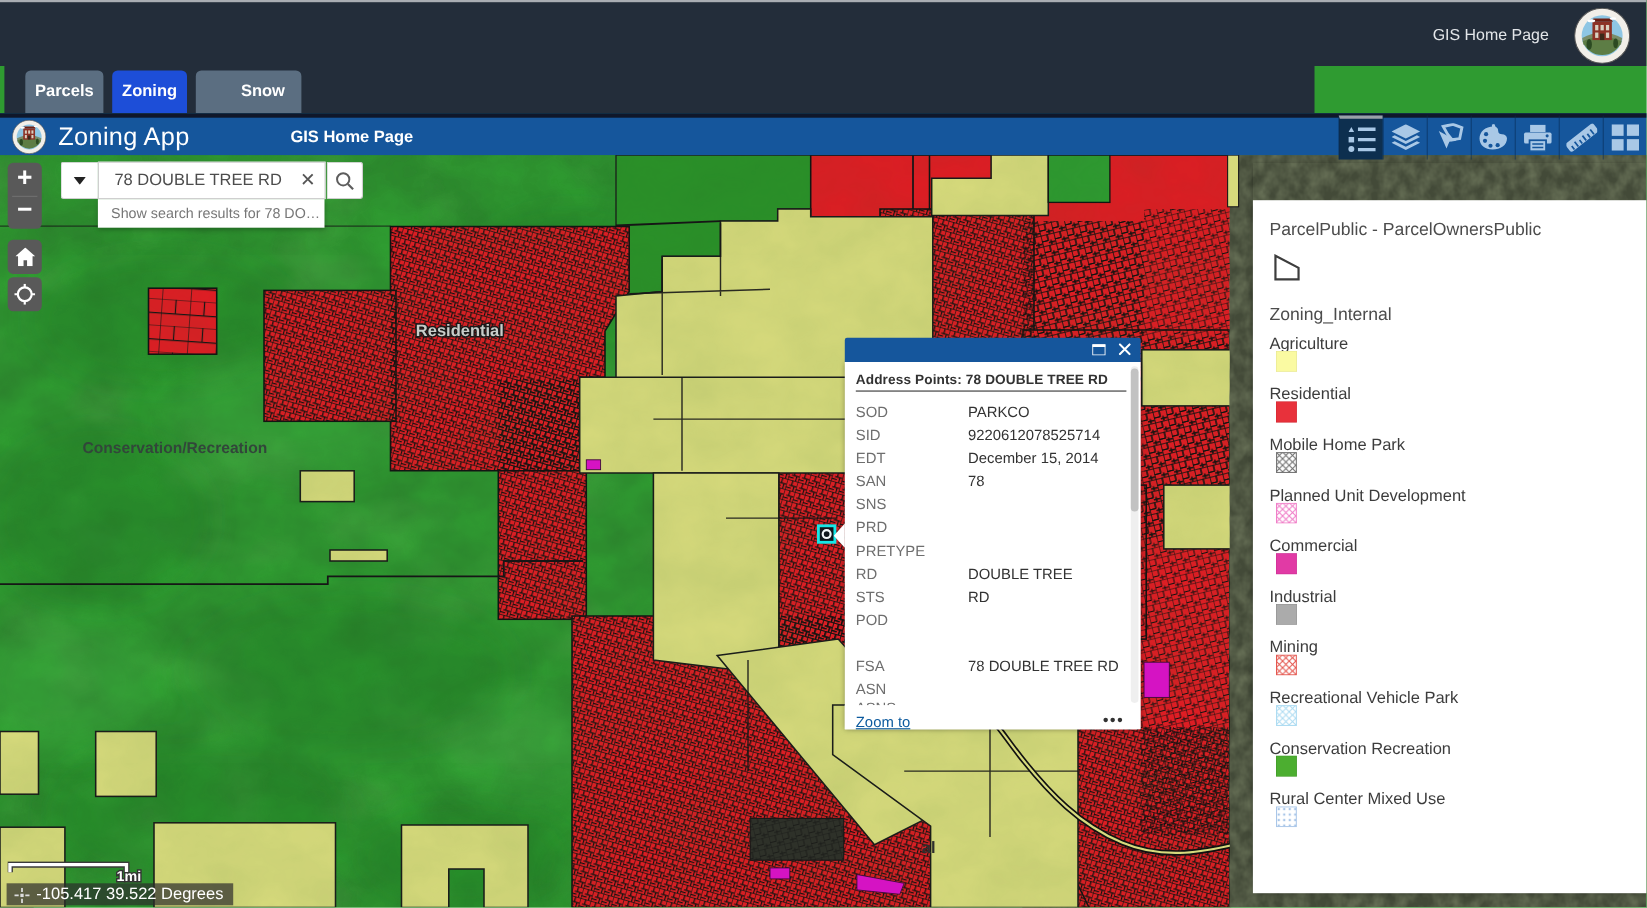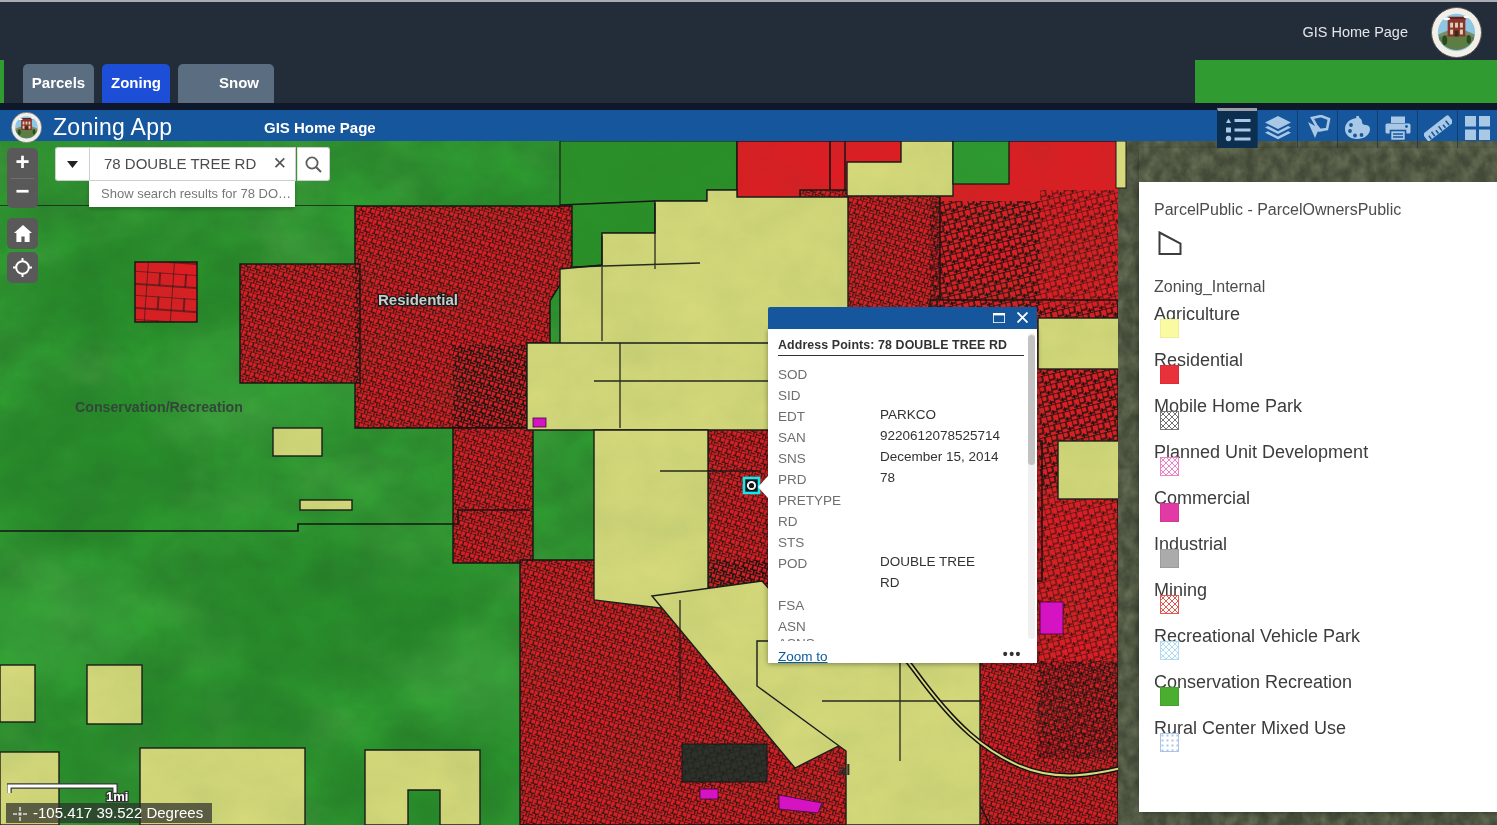--- a/index.html
+++ b/index.html
@@ -11,21 +11,21 @@
 #header h1 { position:absolute; left:20px; top:17px; font-size:24px; font-weight:bold; color:#ffffff; letter-spacing:0.2px; }
 #ghp-top { position:absolute; right:89px; top:24px; font-size:14.5px; color:#e3e6e9; }
 #seal-top { position:absolute; left:1431px; top:7px; width:51px; height:51px; z-index:22; }
 
 #tabbar { position:absolute; left:4px; top:60px; width:1191px; height:43px; background:#232d3a; z-index:20; }
 .tab { position:absolute; top:4px; height:39px; border-radius:5px 5px 0 0; color:#fff; font-size:15px; font-weight:600; text-align:center; line-height:37px; background:#5b6e81; }
 #tab1 { left:19px; width:71px; }
 #tab2 { left:98px; width:68px; background:#1d4ed8; }
 #tab3 { left:174px; width:96px;padding-left:26px; }
 
-#appbar { position:absolute; left:0; top:103px; width:1497px; height:38px; background:#15569c; border-top:7px solid #0f172a; z-index:20; }
+#appbar { position:absolute; left:0; top:103px; width:1497px; height:38px; background:#15569c; border-top:4px solid #0f172a; z-index:20; }
 #seal-app { position:absolute; left:11px; top:2px; width:31px; height:31px; }
 #appname { position:absolute; left:53px; top:4px; font-size:23px; font-weight:500; color:#ffffff; letter-spacing:0.3px; }
 #ghp-app { position:absolute; left:264px; top:9px; font-size:15px; font-weight:bold; color:#fff; }
 #tools { position:absolute; right:0; top:-2px; height:40px; display:flex; }
 .tool { width:40px; height:40px; position:relative; border-left:1px solid rgba(9,42,80,.55); display:flex; align-items:center; justify-content:center; }
 .tool.active { background:#0d2f4f; border-top:3px solid #9aa1a9; }
 
 #map { position:absolute; left:0; top:141px; width:1497px; height:684px; z-index:1; }
 
 
@@ -43,33 +43,33 @@
 #sugg { position:absolute; left:89px; top:181px; width:206px; height:26px; background:#fff; box-shadow:0 2px 4px rgba(0,0,0,.25); font-size:13px; color:#777; line-height:26px; padding-left:12px; z-index:9; white-space:nowrap; overflow:hidden; }
 
 #popup { position:absolute; left:768px; top:307px; width:269px; height:356px; z-index:12; }
 #popup-head { position:absolute; left:0; top:0; width:269px; height:22px; background:#15569c; border-radius:2px 2px 0 0; }
 #popup-body { position:absolute; left:0; top:22px; width:269px; height:334px; background:#fff; box-shadow:0 1px 5px rgba(0,0,0,.4); }
 #popup-ptr { position:absolute; left:-10px; top:169px; width:0; height:0; border-top:11px solid transparent; border-bottom:11px solid transparent; border-right:10px solid #fff; }
 #popup-title { position:absolute; left:10px; top:31px; font-size:12.4px; font-weight:bold; color:#323232; white-space:nowrap; letter-spacing:0.1px; }
 #popup-hr { position:absolute; left:10px; top:48px; width:246px; height:0; border-top:1.5px solid #323232; }
 #rows { position:absolute; left:0; top:57px; width:260px; height:288px; overflow:hidden; }
 .prow { position:absolute; left:10px; width:250px; height:21px; line-height:21px; font-size:13.5px; color:#6e6e6e; }
-.prow b { position:absolute; left:102px; font-weight:normal; color:#323232;margin-top:40px; }
+.prow b { position:absolute; left:102px; font-weight:normal; color:#323232; }
 #popup-foot { position:absolute; left:0; bottom:0; width:266px; height:22px; background:#fff; }
 #zoomto { position:absolute; left:10px; top:8px; font-size:13.5px; color:#0c5a9e; text-decoration:underline; }
 #dots { position:absolute; right:12px; top:5px; font-size:14px; color:#323232; letter-spacing:1.5px; font-weight:bold; }
 #pscroll { position:absolute; right:2px; top:26px; width:7px; height:306px; background:#efefef; border-radius:4px; }
 #pthumb { position:absolute; right:0px; top:2px; width:7px; height:130px; background:#c2c2c2; border-radius:4px; }
 
 #legend { position:absolute; left:1139px; top:148px; width:358px; height:664px; z-index:15; box-shadow:-1px 1px 5px rgba(0,0,0,.3); }
 #leg-head { position:absolute; left:0; top:0; width:358px; height:34px; background:#15569c; border-radius:3px 3px 0 0; }
 #leg-head .t { position:absolute; left:16px; top:7px; font-size:17px; color:#fff; }
 #leg-body { position:absolute; left:0; top:34px; width:358px; height:630px; background:#fff; }
 #leg-body .svcname { position:absolute; left:15px; font-size:16px; color:#4c4c4c; }
-.litem { position:absolute; left:15px; font-size:18px; color:#3c3c3c; }
+.litem { position:absolute; left:15px; font-size:15px; color:#3c3c3c; }
 .lsw { position:absolute; left:21px; width:19px; height:19px; }
 
 #scalebar { position:absolute; left:7px; top:783px; z-index:8; }
 #coords { position:absolute; left:6px; top:803px; height:20px; background:rgba(44,44,44,.70); color:#fff; font-size:15px; line-height:20px; padding:0 9px 0 27px; z-index:8; }
 #coords svg { position:absolute; left:7px; top:4px; }
 
 </style>
 </head>
 <body>
 <div id="stage">

